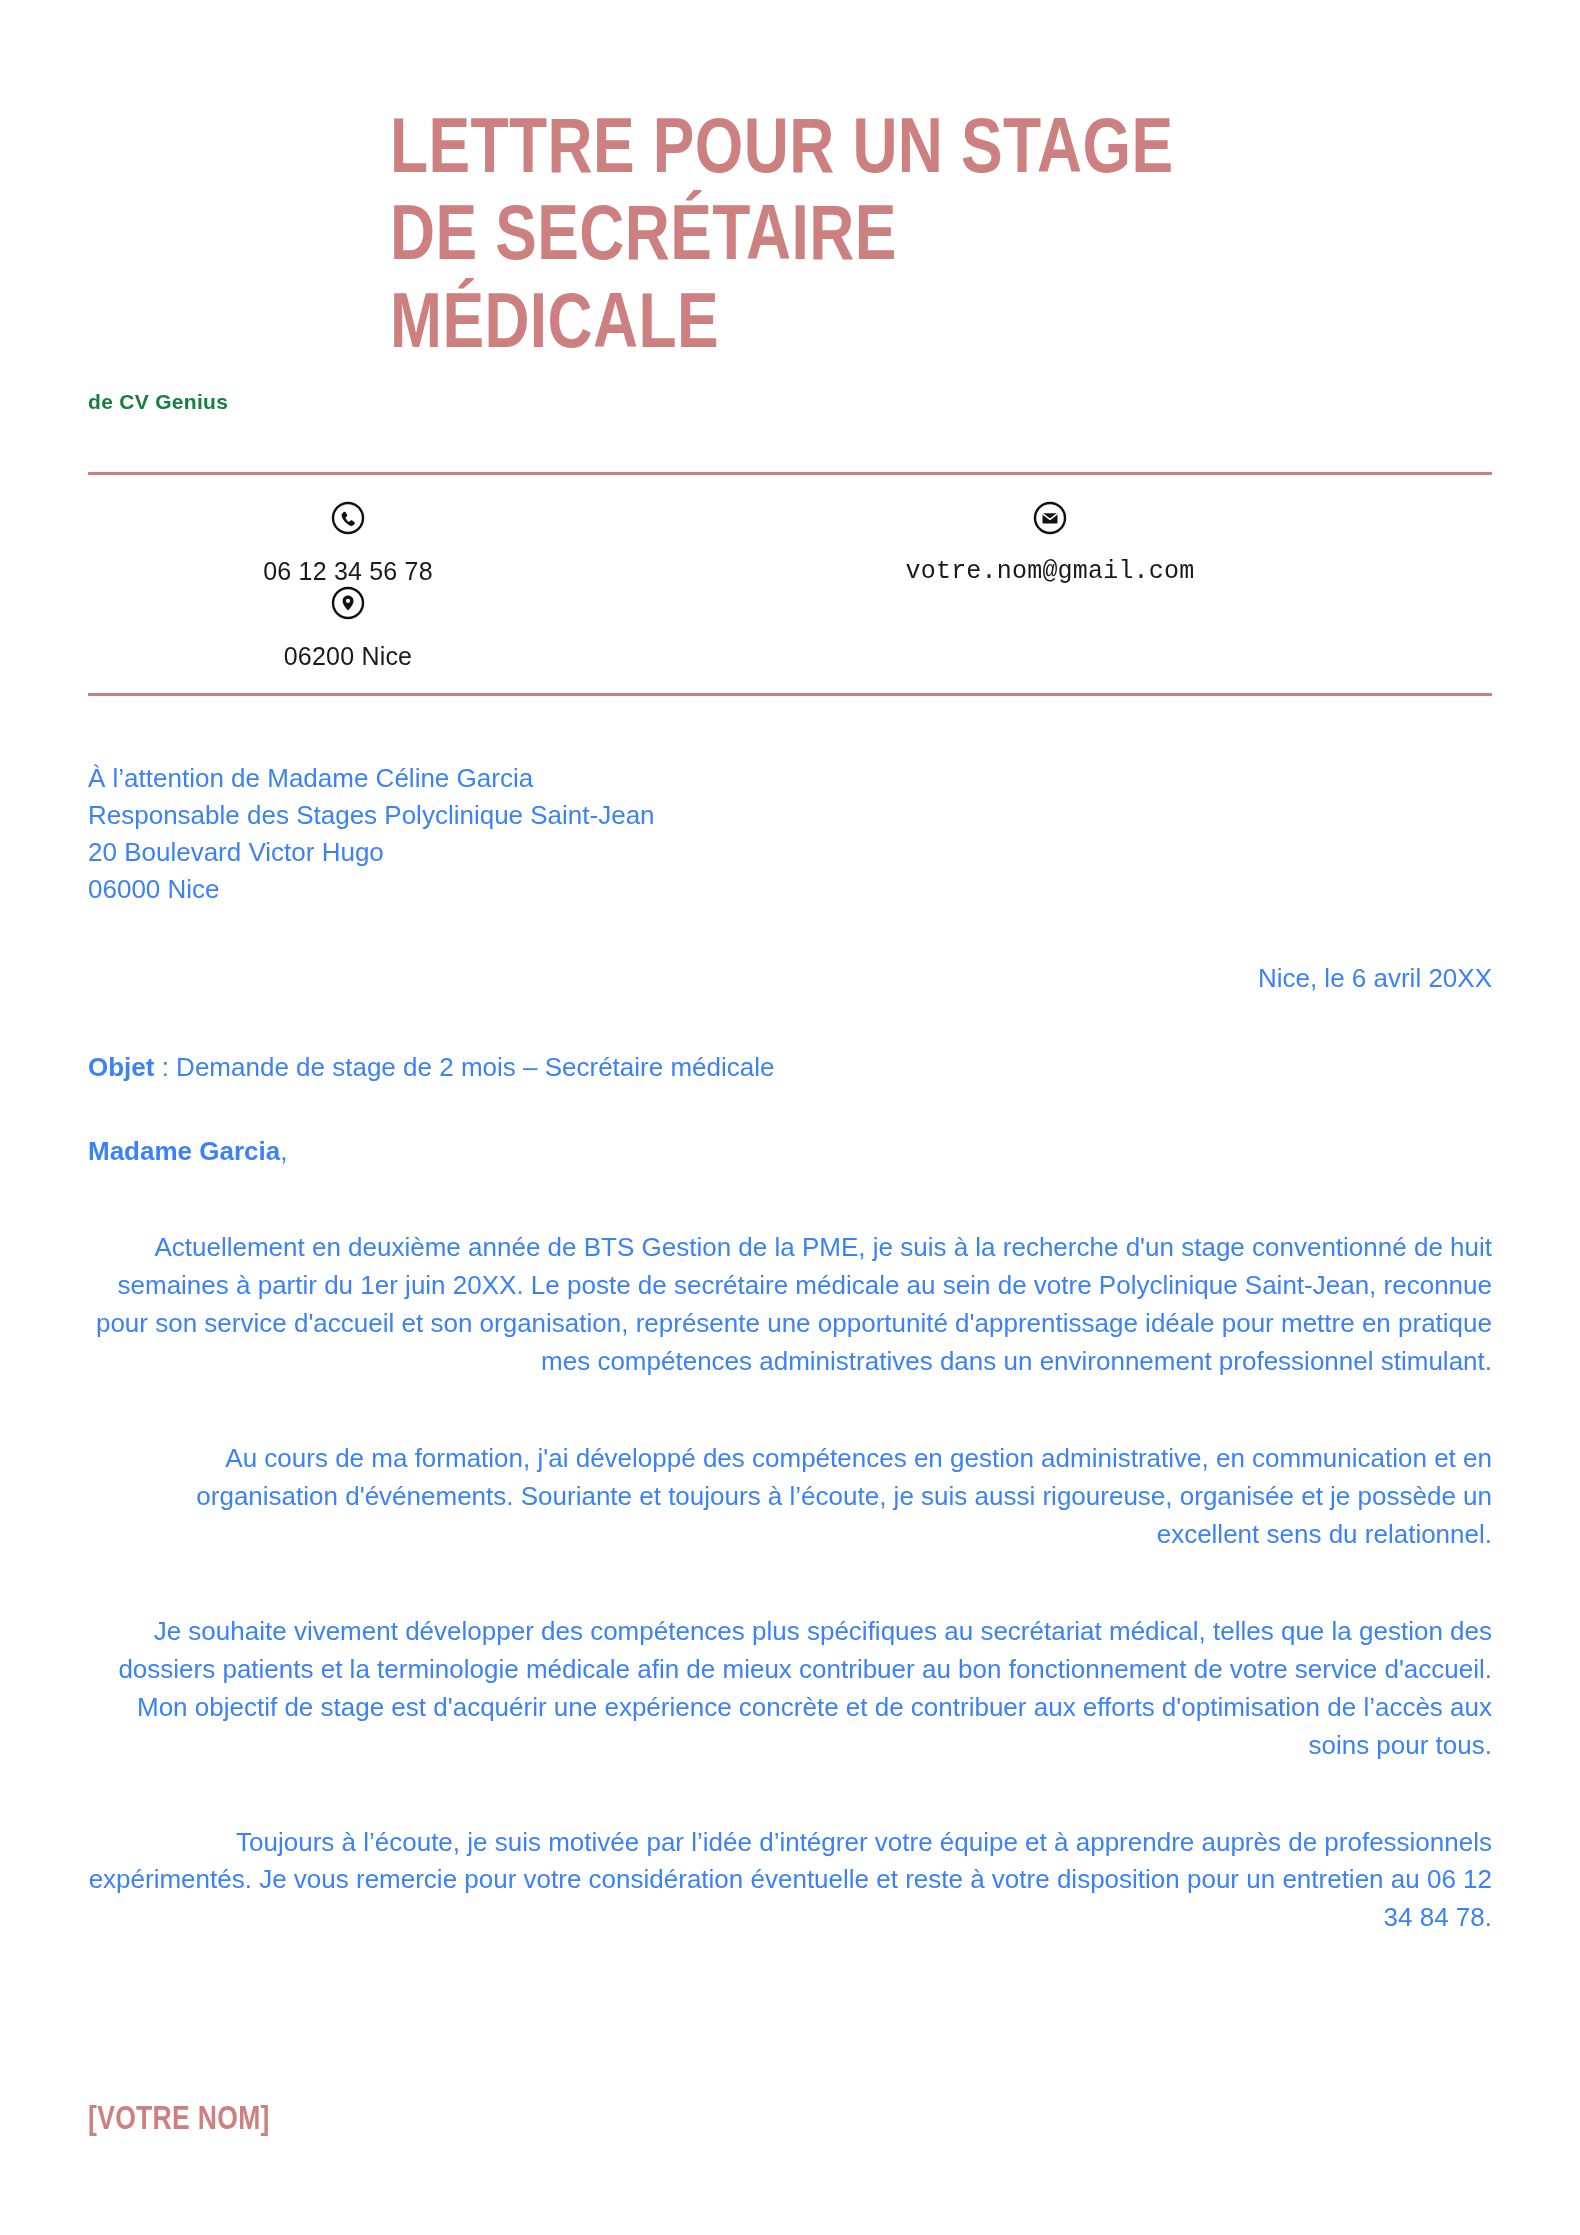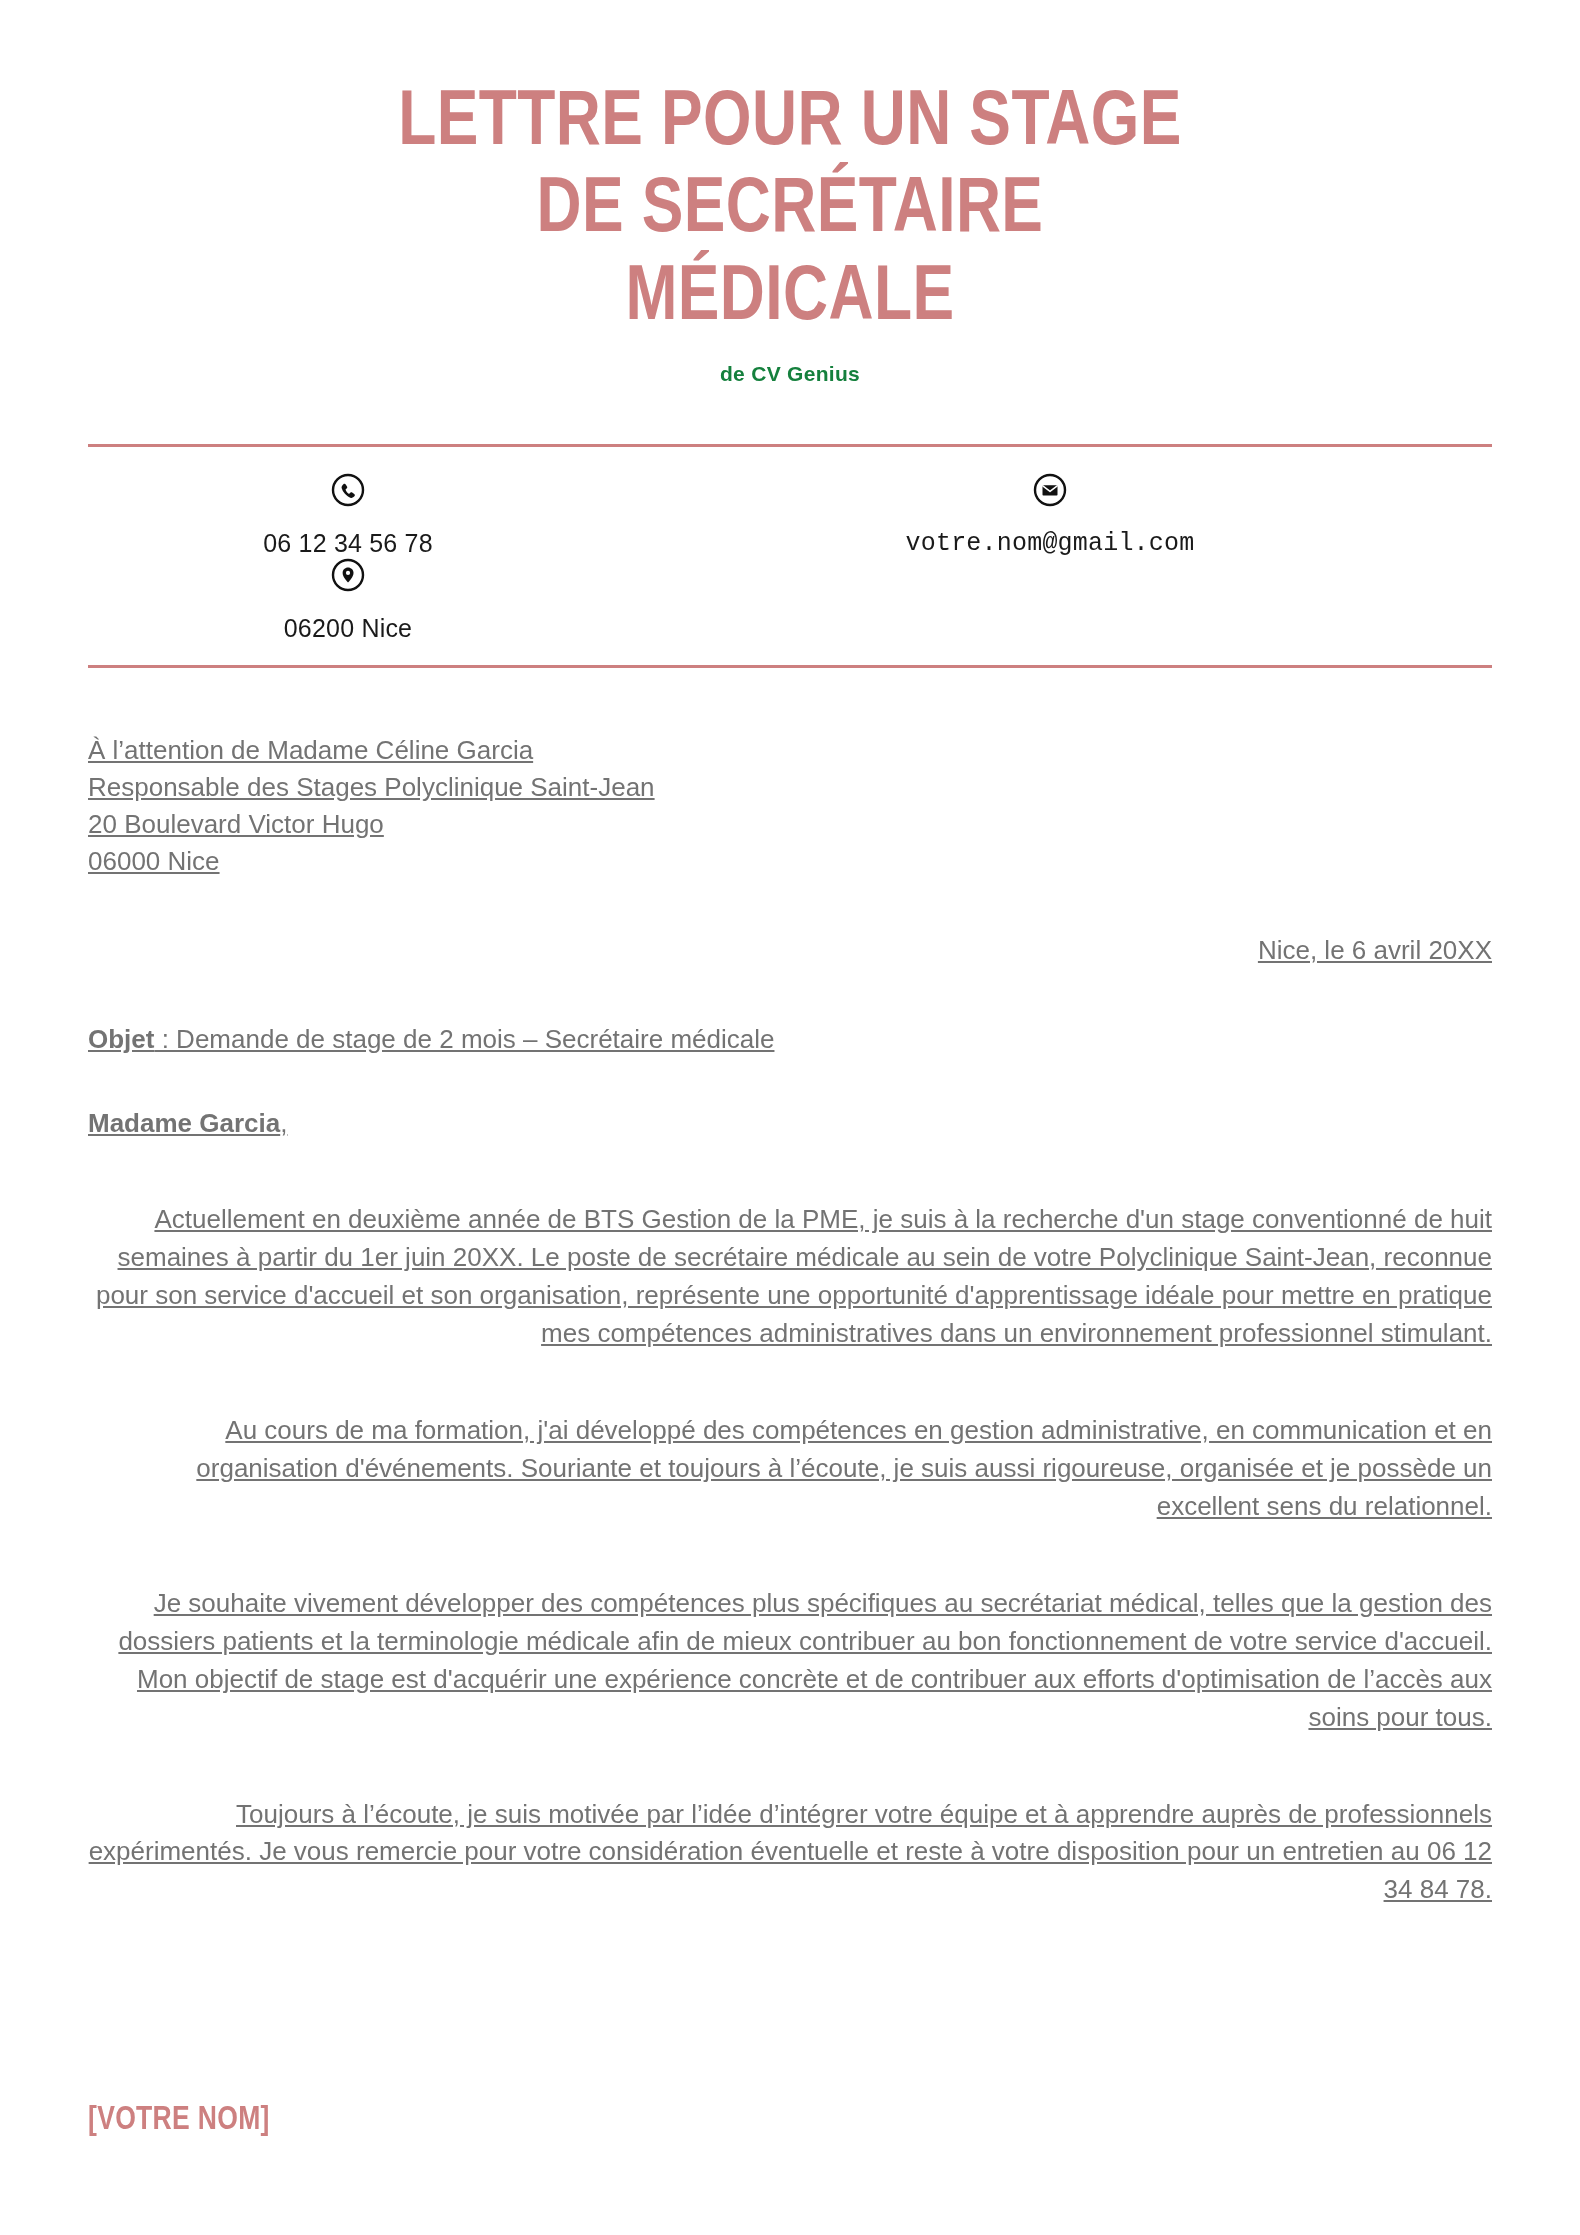--- a/index.html
+++ b/index.html
@@ -20,22 +20,22 @@
     width: 1580px;
     height: 2235px;
     box-sizing: border-box;
     padding: 0 88px;
     background: #ffffff;
     overflow: hidden;
   }
 
   
   .header {
-    padding-top: 74px;
-    text-align: center;
+    padding-top: 102px;
+    text-align: left;
   }
   .doc-title {
     font-family: "Liberation Sans", sans-serif;
     color: #cd8080;
     font-weight: 700;
     font-size: 78px;
     line-height: 1.12;
     letter-spacing: 0.5px;
     text-transform: uppercase;
     margin: 0 auto;
@@ -92,22 +92,21 @@
     color: #1a1a1a;
     letter-spacing: 0.2px;
     white-space: nowrap;
   }
 
   
   .letter {
     padding-top: 64px;
     font-size: 26px;
     line-height: 1.44;
-    color: #737373;
-    text-decoration: underline;
+    color: #3b82f6;
   }
   .recipient-line {
     font-size: 26px;
     line-height: 1.42;
     white-space: nowrap;
   }
   .date-line {
     text-align: right;
     margin-top: 52px;
     font-size: 26px;

